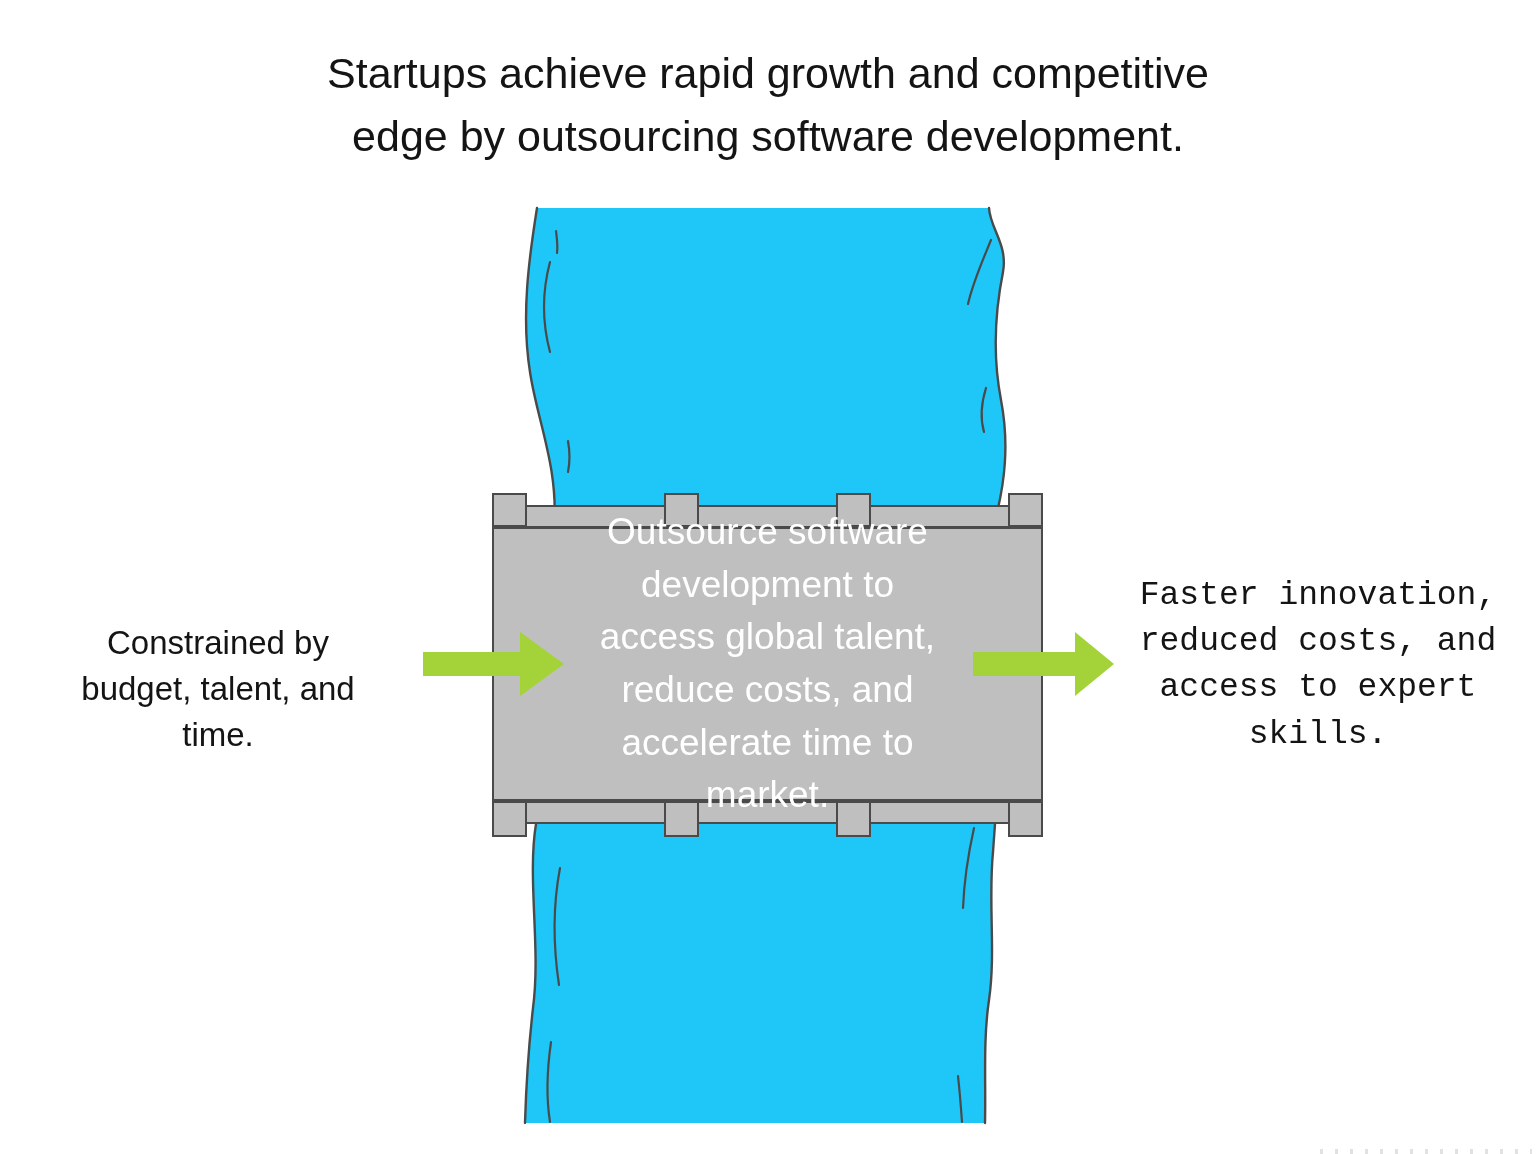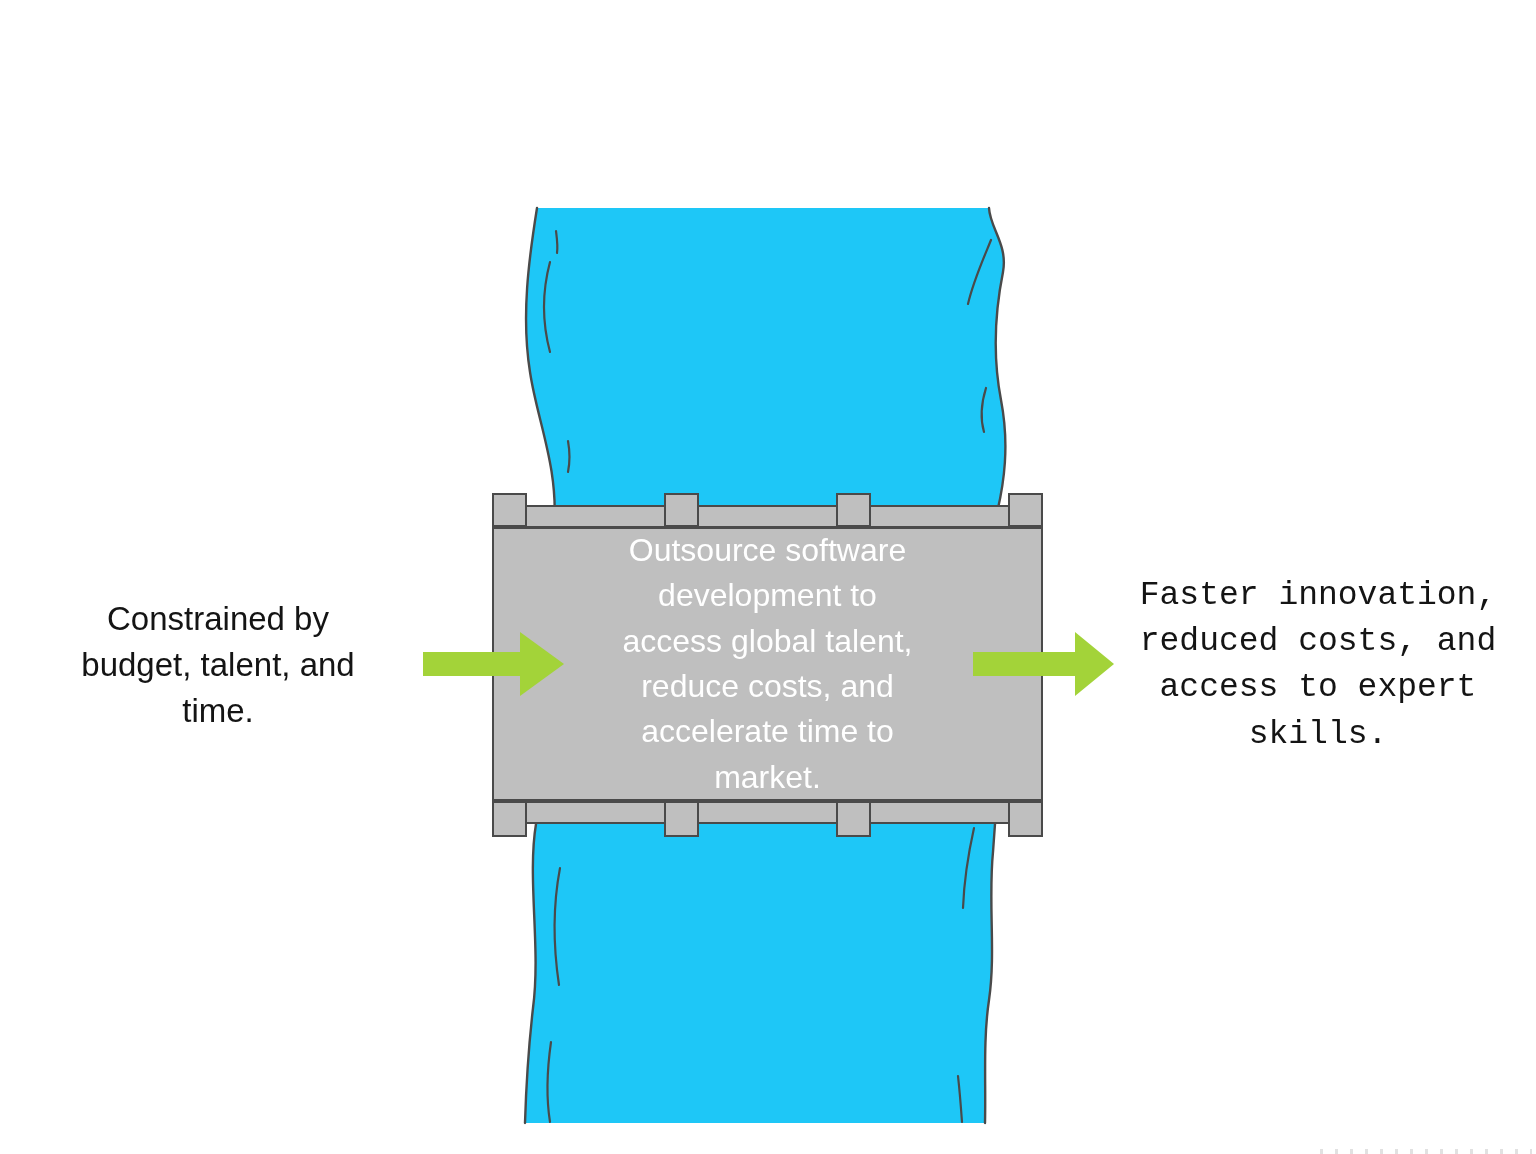--- a/index.html
+++ b/index.html
@@ -16,21 +16,21 @@
     font-size:43px;font-weight:400;line-height:1.47;
     color:#141414;white-space:pre-line;
     z-index:4;
   }
 
   .side-label{
     position:absolute;text-align:center;
     font-size:33px;line-height:1.4;color:#141414;
     white-space:pre-line;z-index:4;
   }
-  .side-label.left{left:18px;top:596px;width:400px;text-align:center;}
+  .side-label.left{left:18px;top:620px;width:400px;text-align:center;}
   .side-label.right{left:1118px;top:573px;width:400px;font-family:Liberation Mono, monospace;}
 
   .river-svg,.arrow-svg{position:absolute;left:0;top:0;pointer-events:none;}
   .river-svg{z-index:1;}
   .arrow-svg{z-index:5;}
 
   .bridge-part{
     position:absolute;box-sizing:border-box;
     background:var(--bridge-fill,#BFBFBF);
     border:2px solid var(--bridge-border,#4A4A4A);
@@ -44,35 +44,37 @@
   .post.p1{left:492px;}
   .post.p2{left:664px;}
   .post.p3{left:836px;}
   .post.p4{left:1008px;}
   .deck{left:492px;top:527px;width:551px;height:274px;z-index:3;}
 
   .deck-text{
     position:absolute;left:492px;top:527px;width:551px;height:274px;
     display:flex;align-items:center;justify-content:center;
     text-align:center;color:#ffffff;
-    font-size:32px;line-height:1.42;white-space:pre-line;
+    font-size:37px;line-height:1.42;white-space:pre-line;
     z-index:4;
   }
 
   .watermark{
     position:absolute;left:1320px;top:1149px;width:212px;height:5px;
     background:repeating-linear-gradient(90deg,#c9c9c9 0 3px,transparent 3px 15px);
     opacity:.55;z-index:4;
   }
 </style>
 </head>
 <body>
 
 <div class="canvas">
 
+  <h1 class="title">Startups achieve rapid growth and competitive
+edge by outsourcing software development.</h1>
 
   <svg class="river-svg" width="1536" height="1154" viewBox="0 0 1536 1154">
 
     <path d="M537,208 C529,258 521,316 530,372 C537,420 559,468 554,528 L993,528 C1006,482 1009,442 1001,400 C993,358 995,312 1003,272 C1008,245 990,228 989,208 Z" fill="#1EC7F7"></path>
 
     <path d="M536,824 C527,878 541,948 533,1008 C528,1052 526,1090 525,1123 L985,1123 C986,1082 983,1040 989,1000 C996,952 988,902 993,852 L995,824 Z" fill="#1EC7F7"></path>
 
     <g fill="none" stroke-width="2.4" stroke-linecap="round" stroke="#4A4A4A">
       <path d="M537,208 C529,258 521,316 530,372 C537,420 559,468 554,528"></path>
       <path d="M989,208 C990,228 1008,245 1003,272 C995,312 993,358 1001,400 C1009,442 1006,482 993,528"></path>

